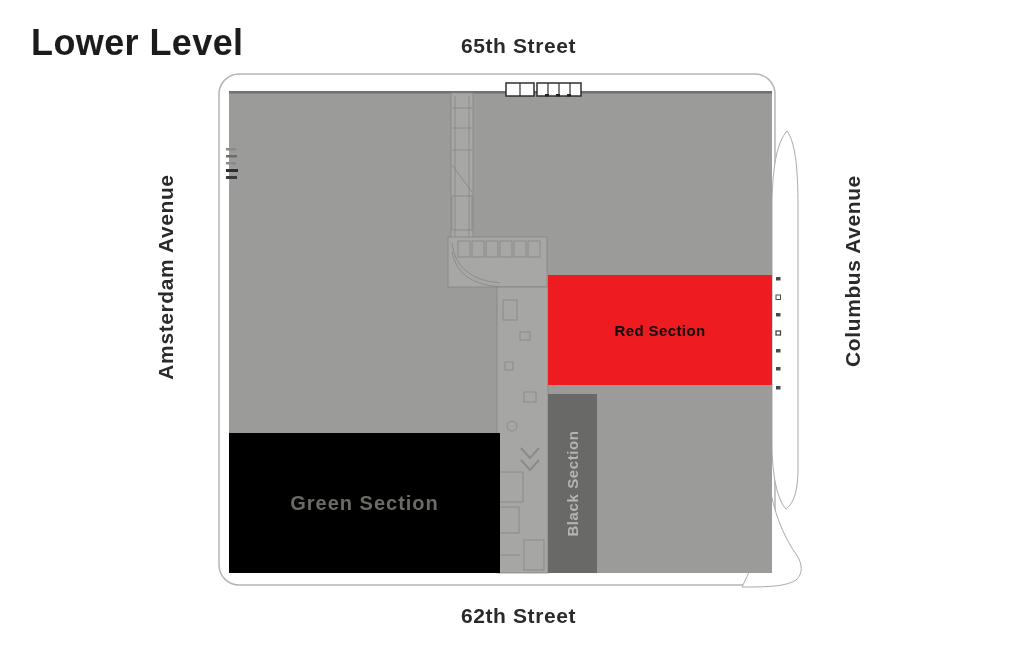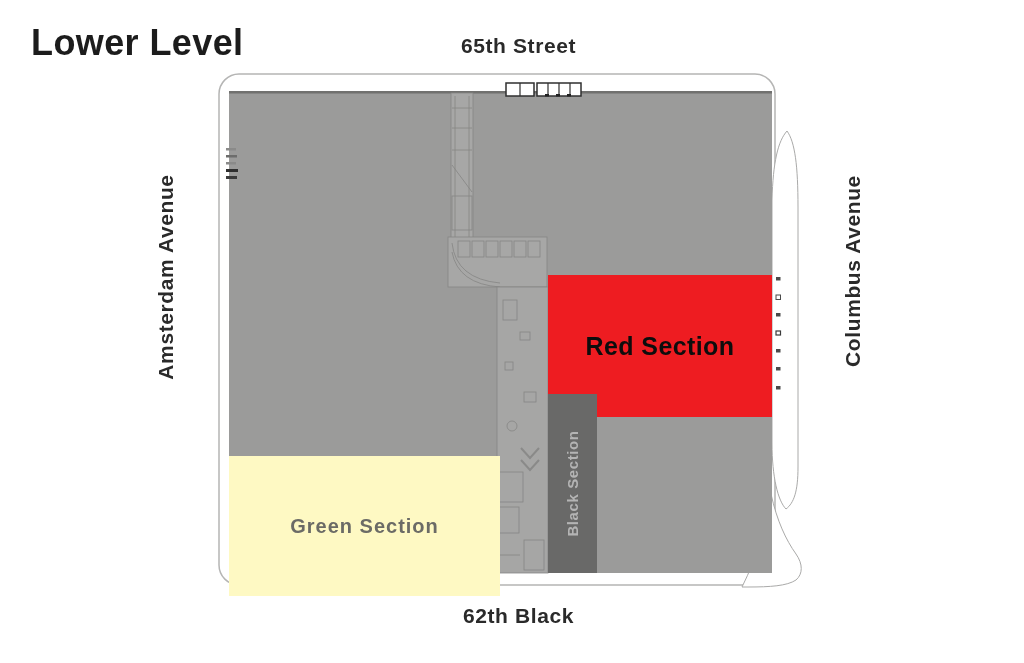--- a/index.html
+++ b/index.html
@@ -20,21 +20,21 @@
     position:absolute; white-space:nowrap;
     font-size:21px; font-weight:bold; letter-spacing:0.6px; color:#2a2a2a;
     transform:translate(-50%,-50%) rotate(-90deg);
   }
   .avenue-left  { left:166px; top:277px; }
   .avenue-right { left:853px; top:271px; }
   .section {
     position:absolute; display:flex; align-items:center; justify-content:center;
     font-weight:bold; cursor:pointer;
   }
-  .section-red   { left:548px; top:275px; width:224px; height:142px; font-size:25px; letter-spacing:0.4px; }
+  .section-red   { left:548px; top:275px; width:224px; height:110px; font-size:15px; letter-spacing:0.4px; }
   .section-green { left:229px; top:433px; width:271px; height:140px; font-size:20px; letter-spacing:1px; }
   .section-black { left:548px; top:394px; width:49px;  height:179px; font-size:15px; letter-spacing:0.6px; }
   .section-black .vlabel { transform:rotate(-90deg); white-space:nowrap; }
 </style>
 </head>
 <body>
 
 <div class="stage">
 
   <svg class="plan-svg" width="1024" height="663" viewBox="0 0 1024 663">
@@ -112,29 +112,29 @@
       <rect x="776" y="313" width="4.5" height="3.5" fill="#4a4a4a"></rect>
       <rect x="776" y="331" width="4.5" height="4" fill="none" stroke="#3a3a3a" stroke-width="1.2"></rect>
       <rect x="776" y="349" width="4.5" height="3.5" fill="#4a4a4a"></rect>
       <rect x="776" y="367" width="4.5" height="3.5" fill="#4a4a4a"></rect>
       <rect x="776" y="386" width="4.5" height="3.5" fill="#4a4a4a"></rect>
     </g>
   </svg>
 
   <div class="page-title">Lower Level</div>
   <div class="street street-top">65th Street</div>
-  <div class="street street-bottom">62th Black</div>
+  <div class="street street-bottom">62th Street</div>
   <div class="avenue avenue-left">Amsterdam Avenue</div>
   <div class="avenue avenue-right">Columbus Avenue</div>
 
   <div class="section section-red" style="background-color: rgb(238, 28, 33); color: rgb(13, 13, 13);">
     <span>Red Section</span>
   </div>
 
-  <div class="section section-green" style="background-color: #fef9c3; color: rgb(107, 107, 102); margin-top: 23px;">
+  <div class="section section-green" style="background-color: #000000; color: rgb(107, 107, 102);">
     <span>Green Section</span>
   </div>
 
   <div class="section section-black" style="background-color: rgb(105, 105, 104); color: rgb(180, 180, 180);">
     <span class="vlabel">Black Section</span>
   </div>
 
 </div>
 
 </body></html>

